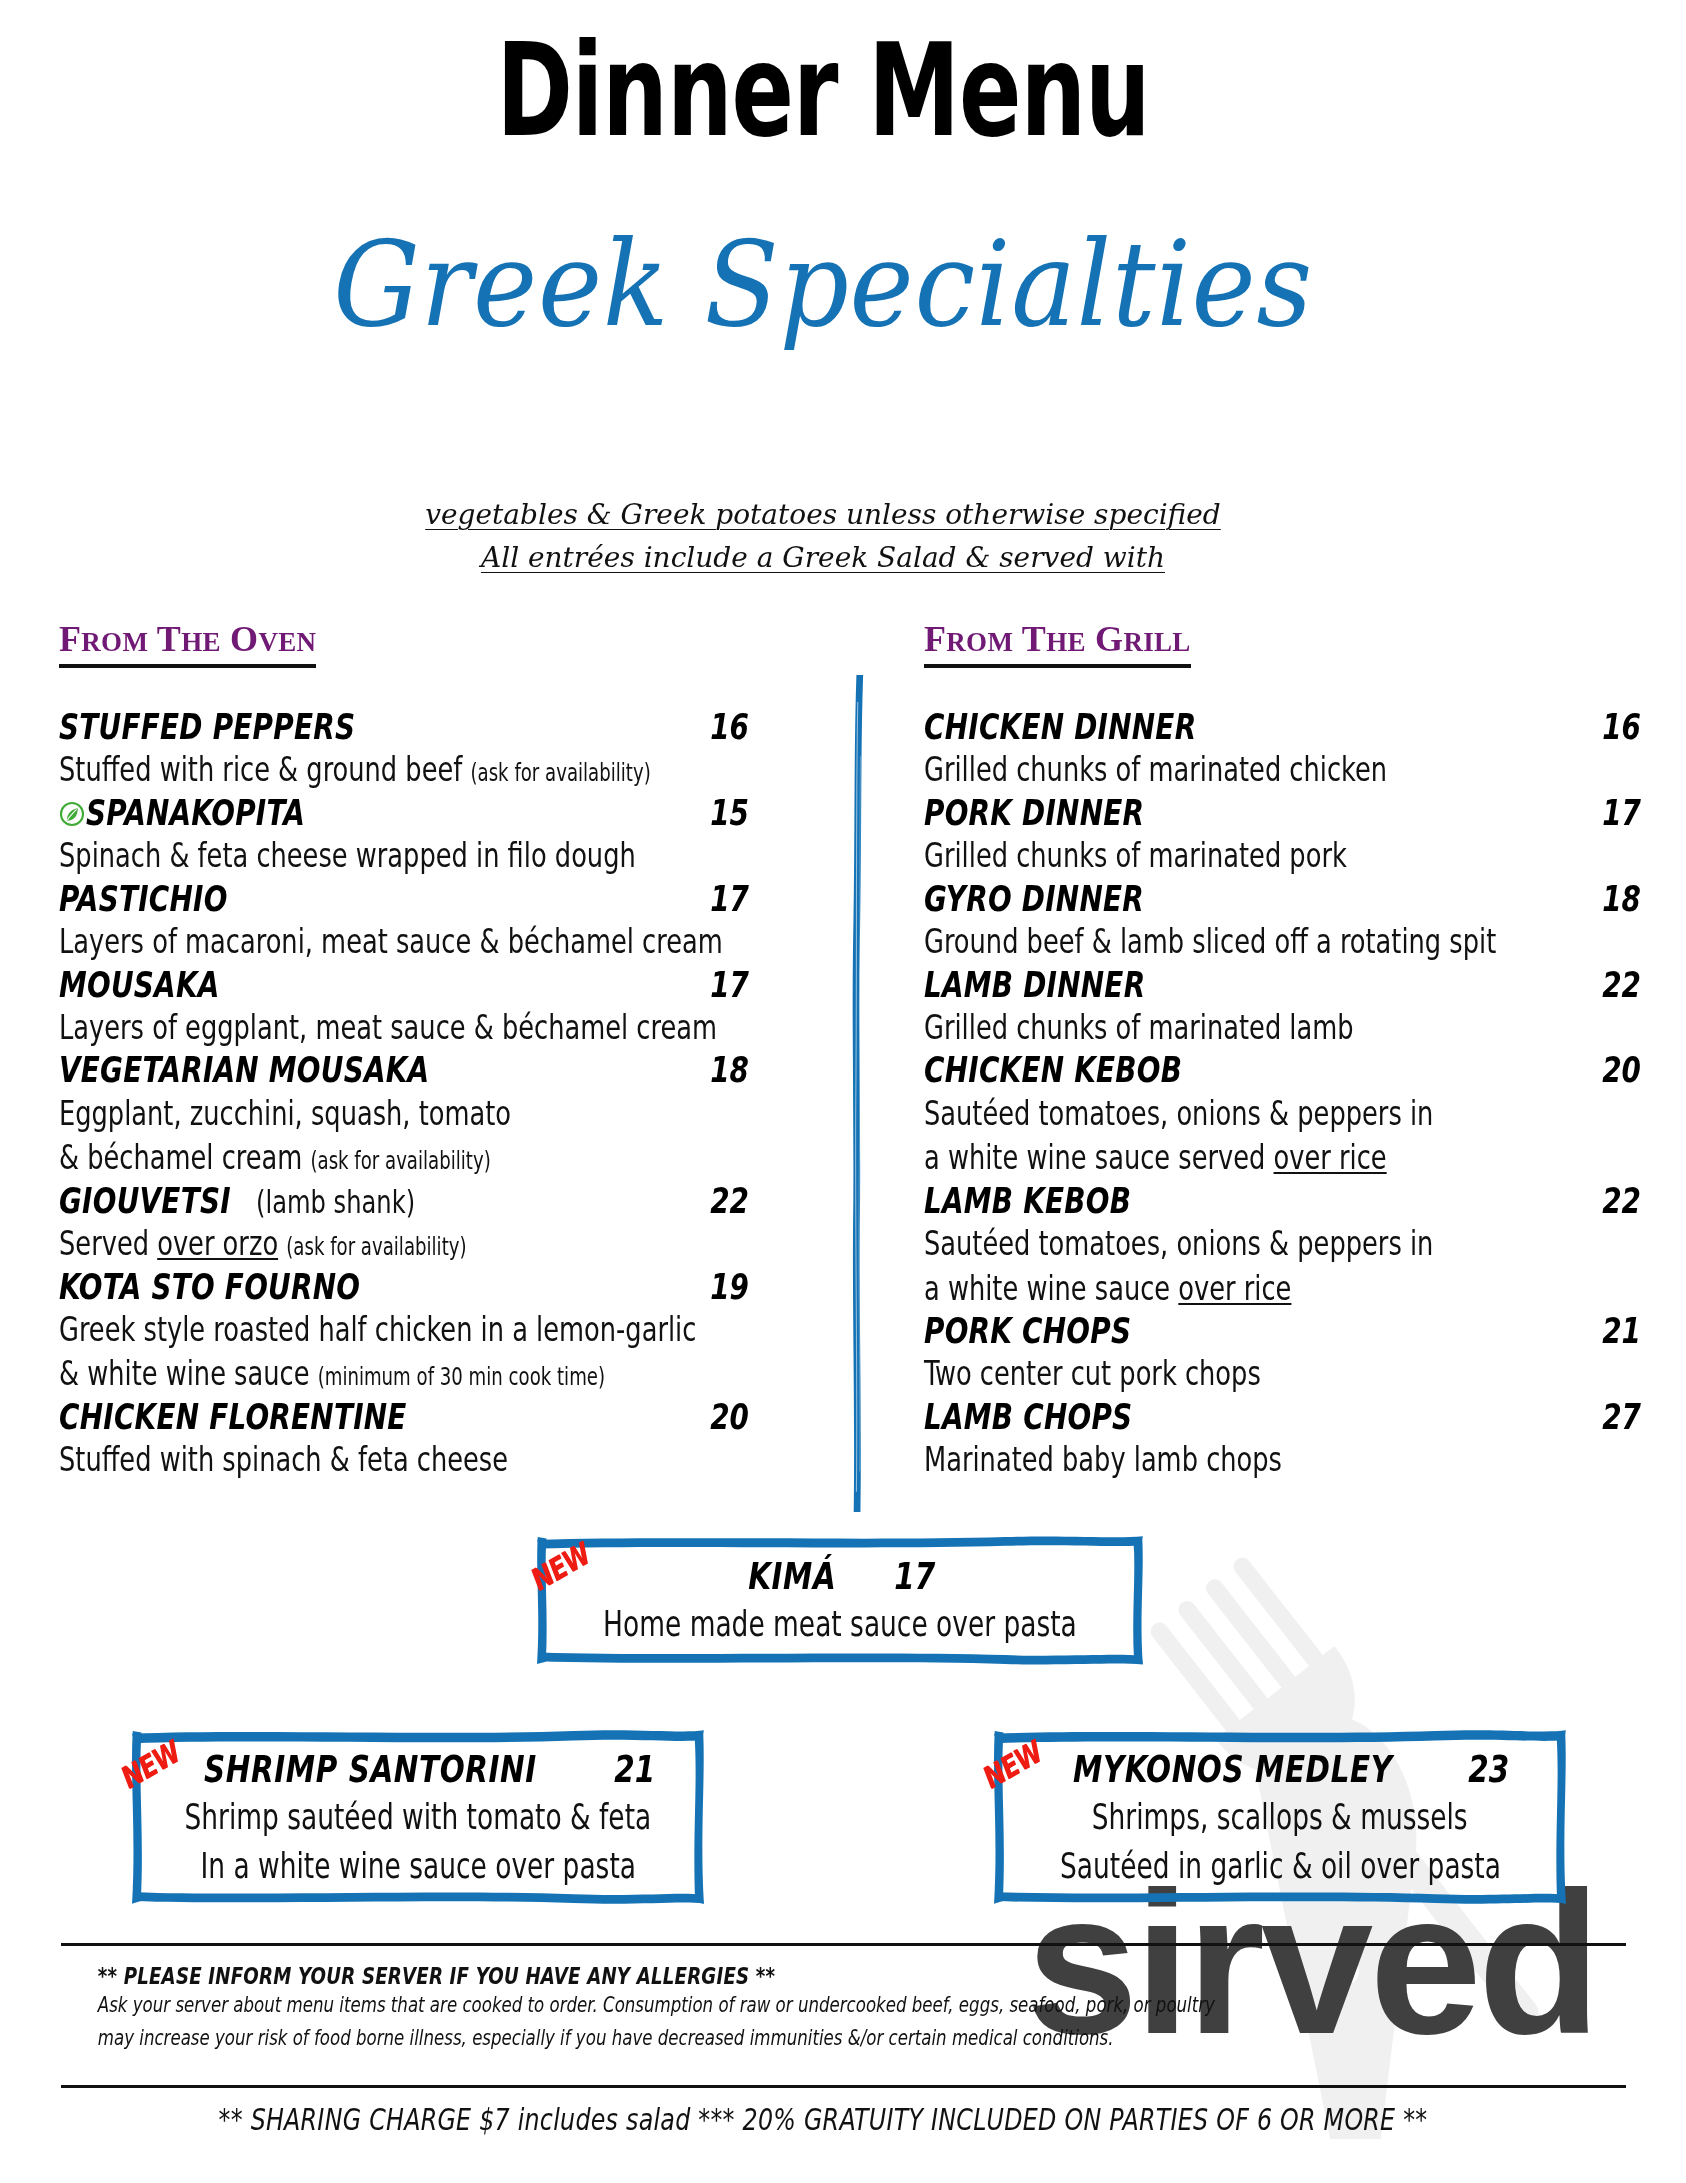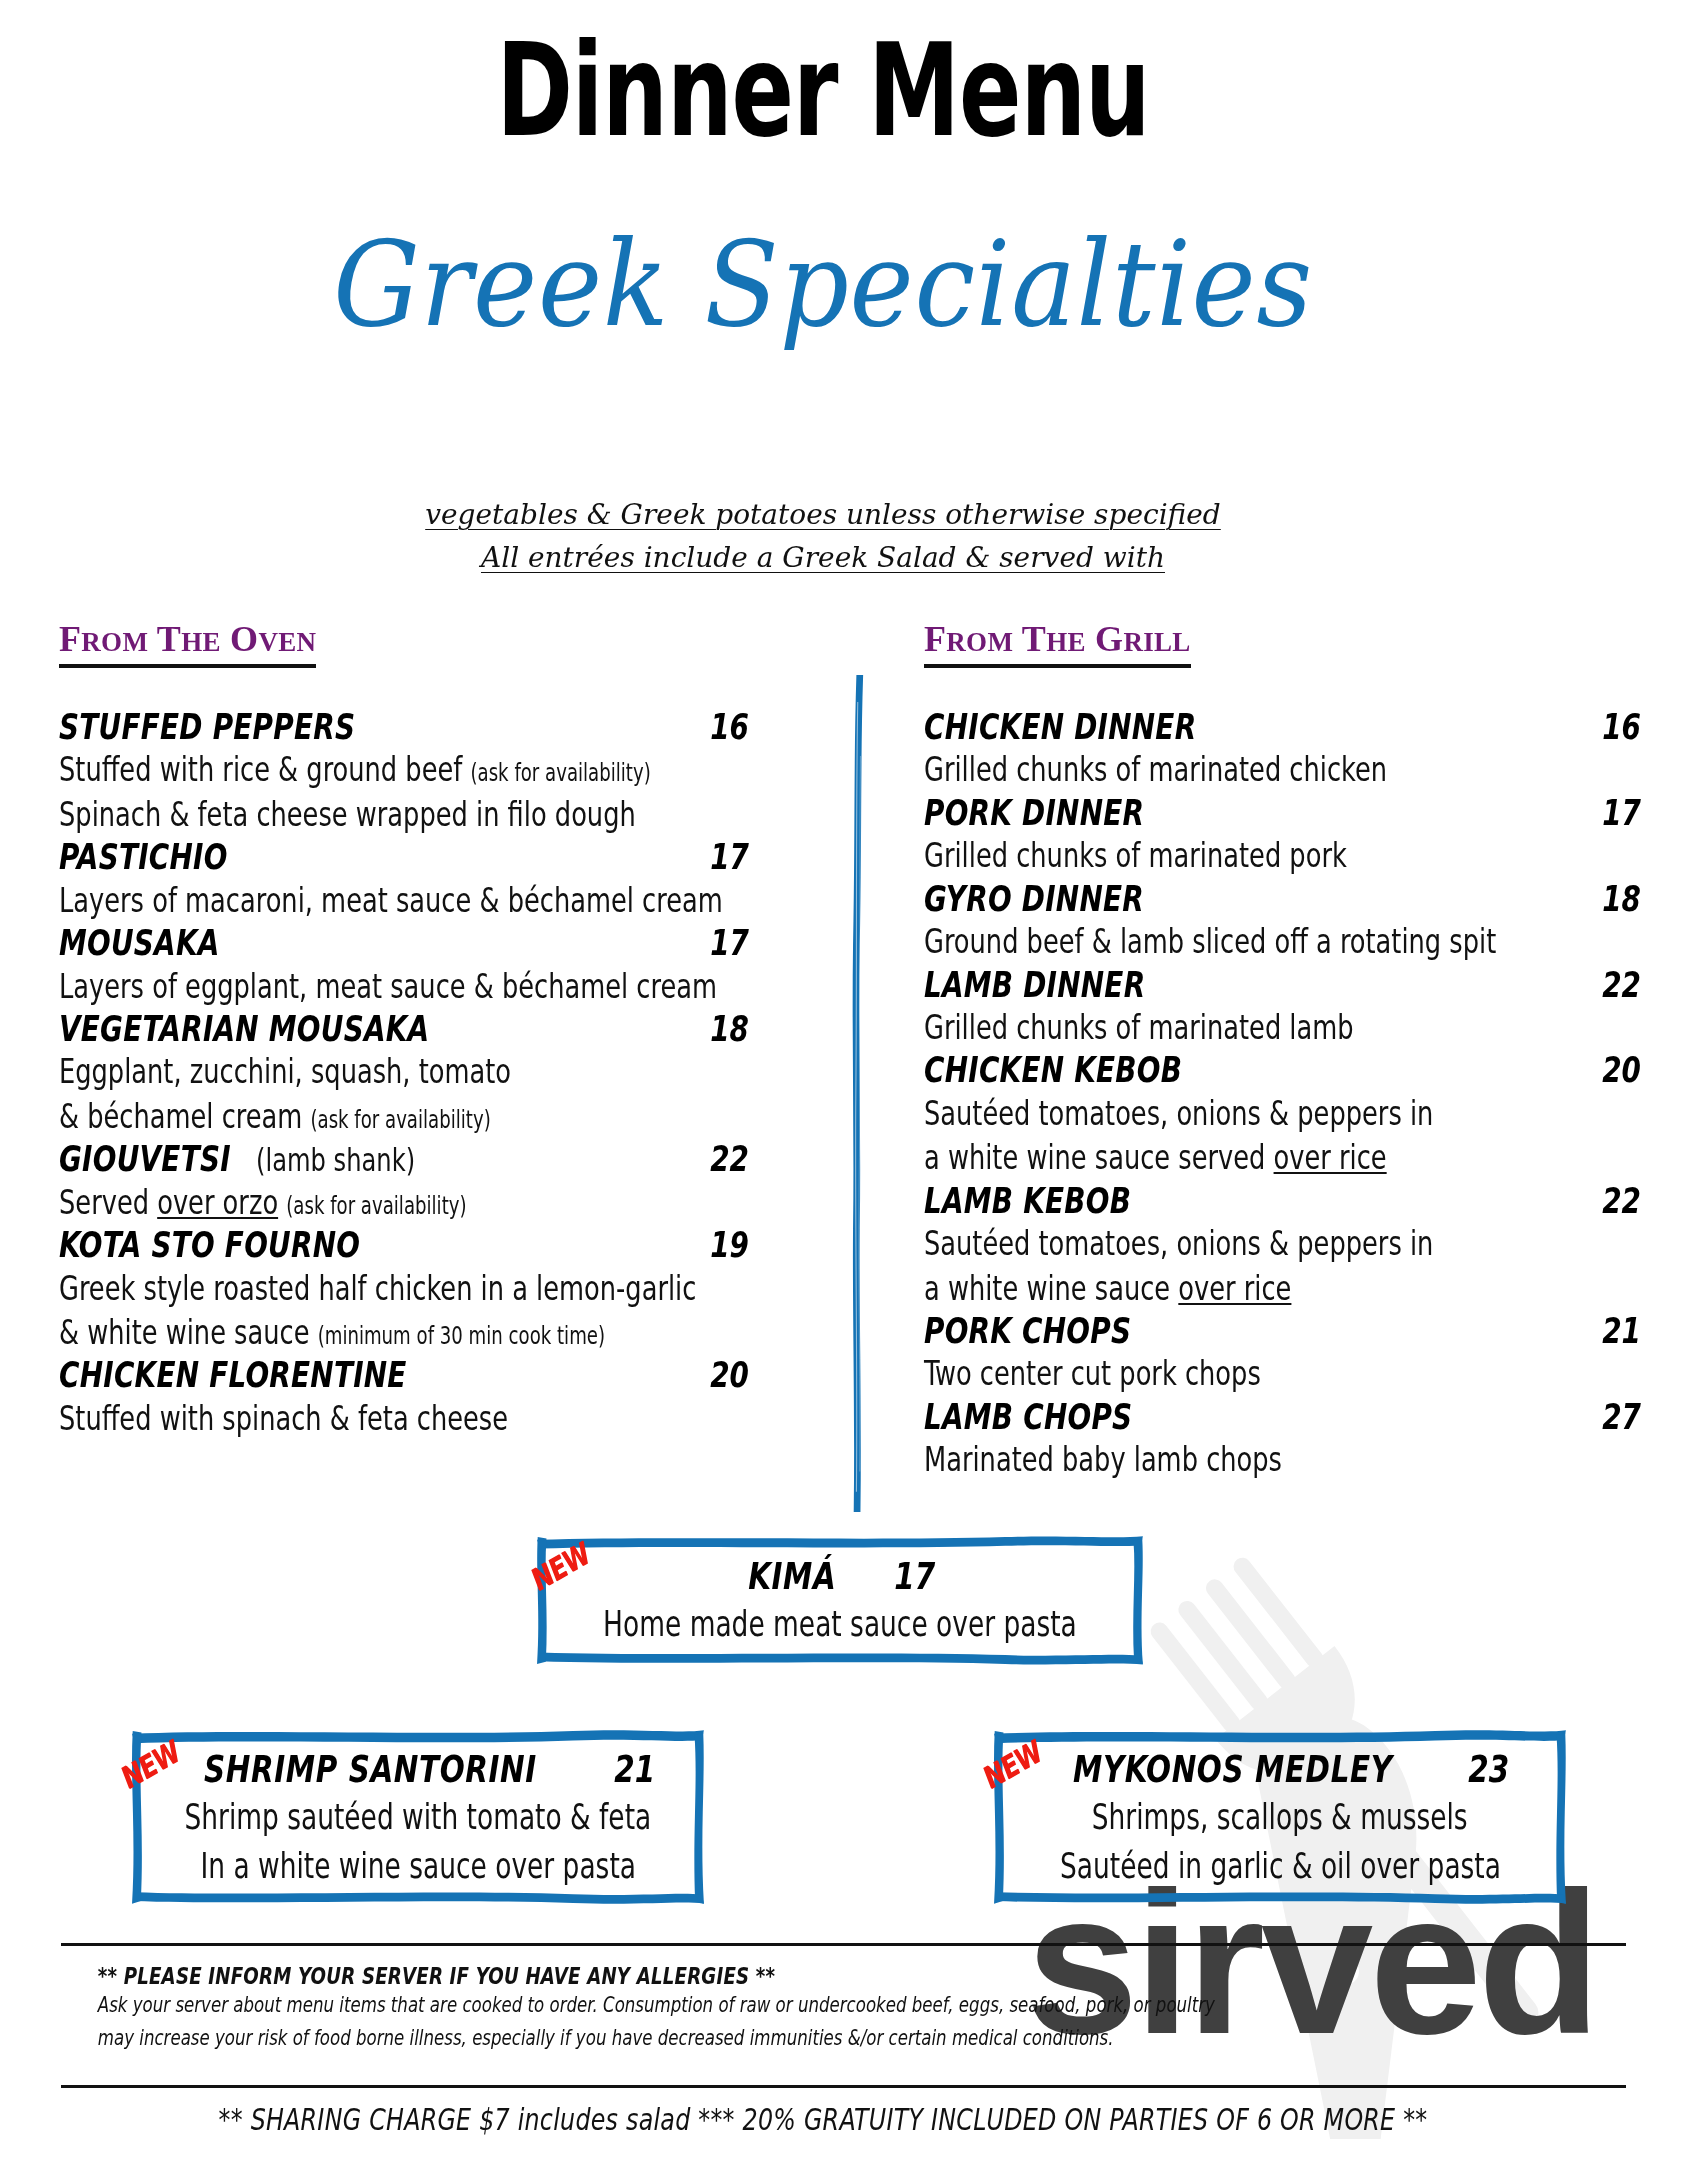--- a/index.html
+++ b/index.html
@@ -356,20 +356,29 @@
     <div class="section-head"><span>F</span><span class="sc">ROM</span> <span>T</span><span class="sc">HE</span> <span>O</span><span class="sc">VEN</span></div>
     <div class="items" id="oven-items">
         <div class="item">
           <div class="item-head">
             <span class="item-name">STUFFED PEPPERS</span>
             <span class="item-price">16</span>
           </div>
           <div class="item-desc">Stuffed with rice &amp; ground beef <span class="paren">(ask for availability)</span></div>
         </div>
         <div class="item">
+          <div class="item-head">
+            <span><svg class="veg-icon" viewBox="0 0 40 40" xmlns="http://www.w3.org/2000/svg">
+                <circle cx="20" cy="20" r="17" fill="none" stroke="#3faa35" stroke-width="3.2"></circle>
+                <path d="M29 11 C29 24 21 31 12 30 C12 19 20 12 29 11 Z" fill="#3faa35"></path>
+                <path d="M27 13 C22 18 17 23 13 29" stroke="#ffffff" stroke-width="1.8" fill="none"></path>
+              </svg></span>
+            <span class="item-name">SPANAKOPITA</span>
+            <span class="item-price">15</span>
+          </div>
           <div class="item-desc">Spinach &amp; feta cheese wrapped in filo dough</div>
         </div>
         <div class="item">
           <div class="item-head">
             <span class="item-name">PASTICHIO</span>
             <span class="item-price">17</span>
           </div>
           <div class="item-desc">Layers of macaroni, meat sauce &amp; béchamel cream</div>
         </div>
         <div class="item">

